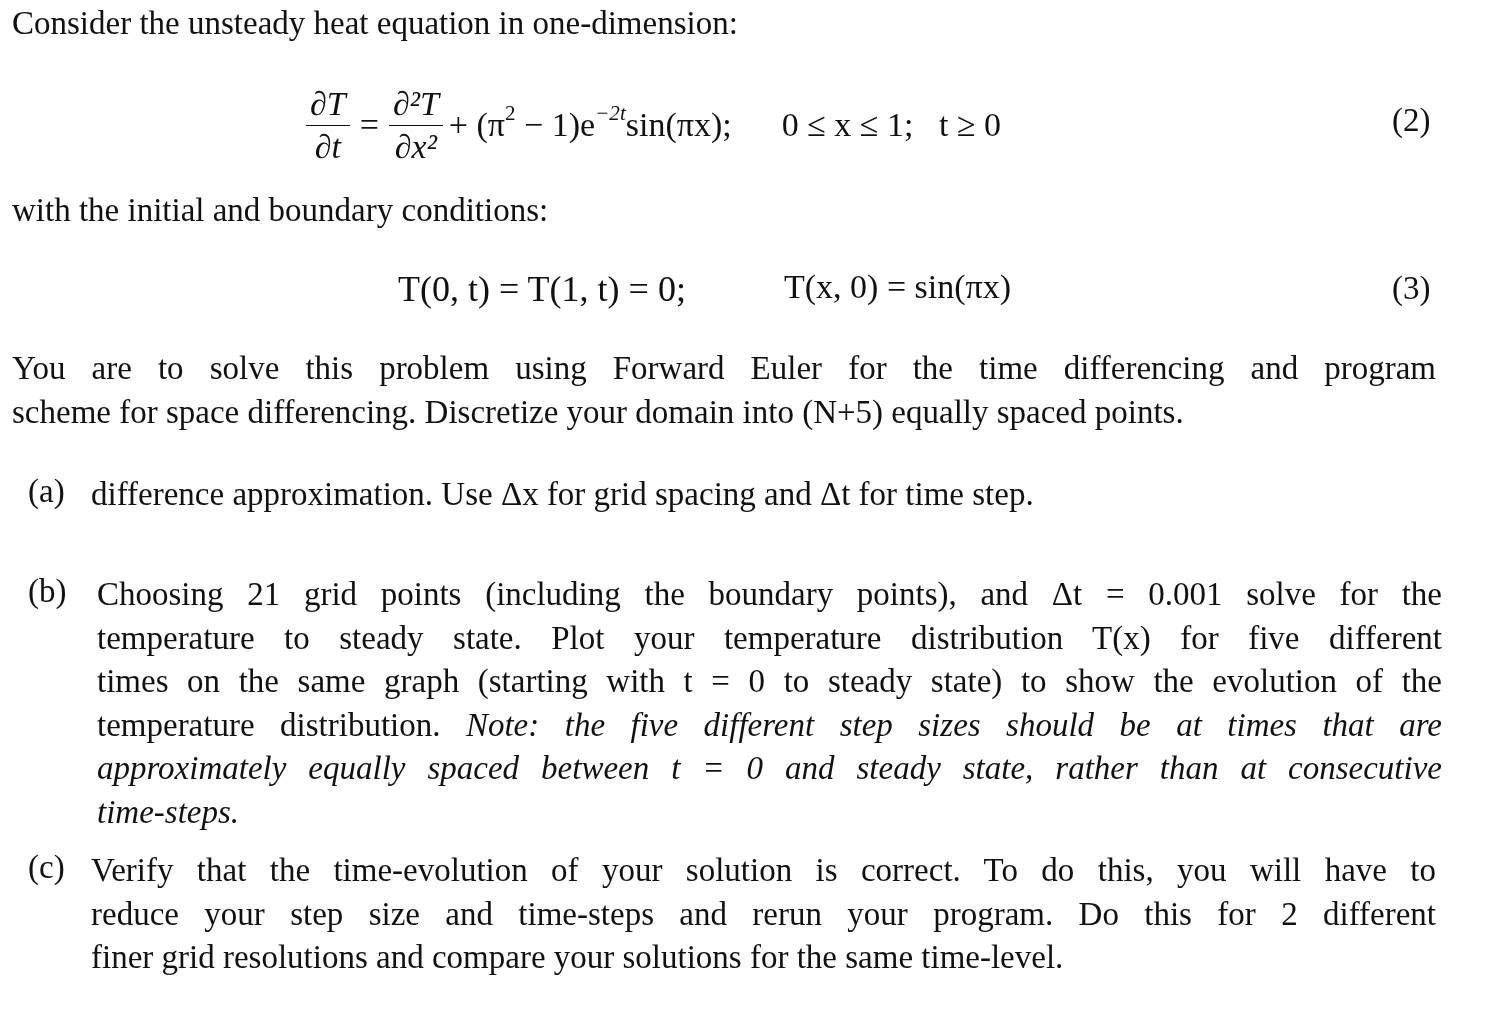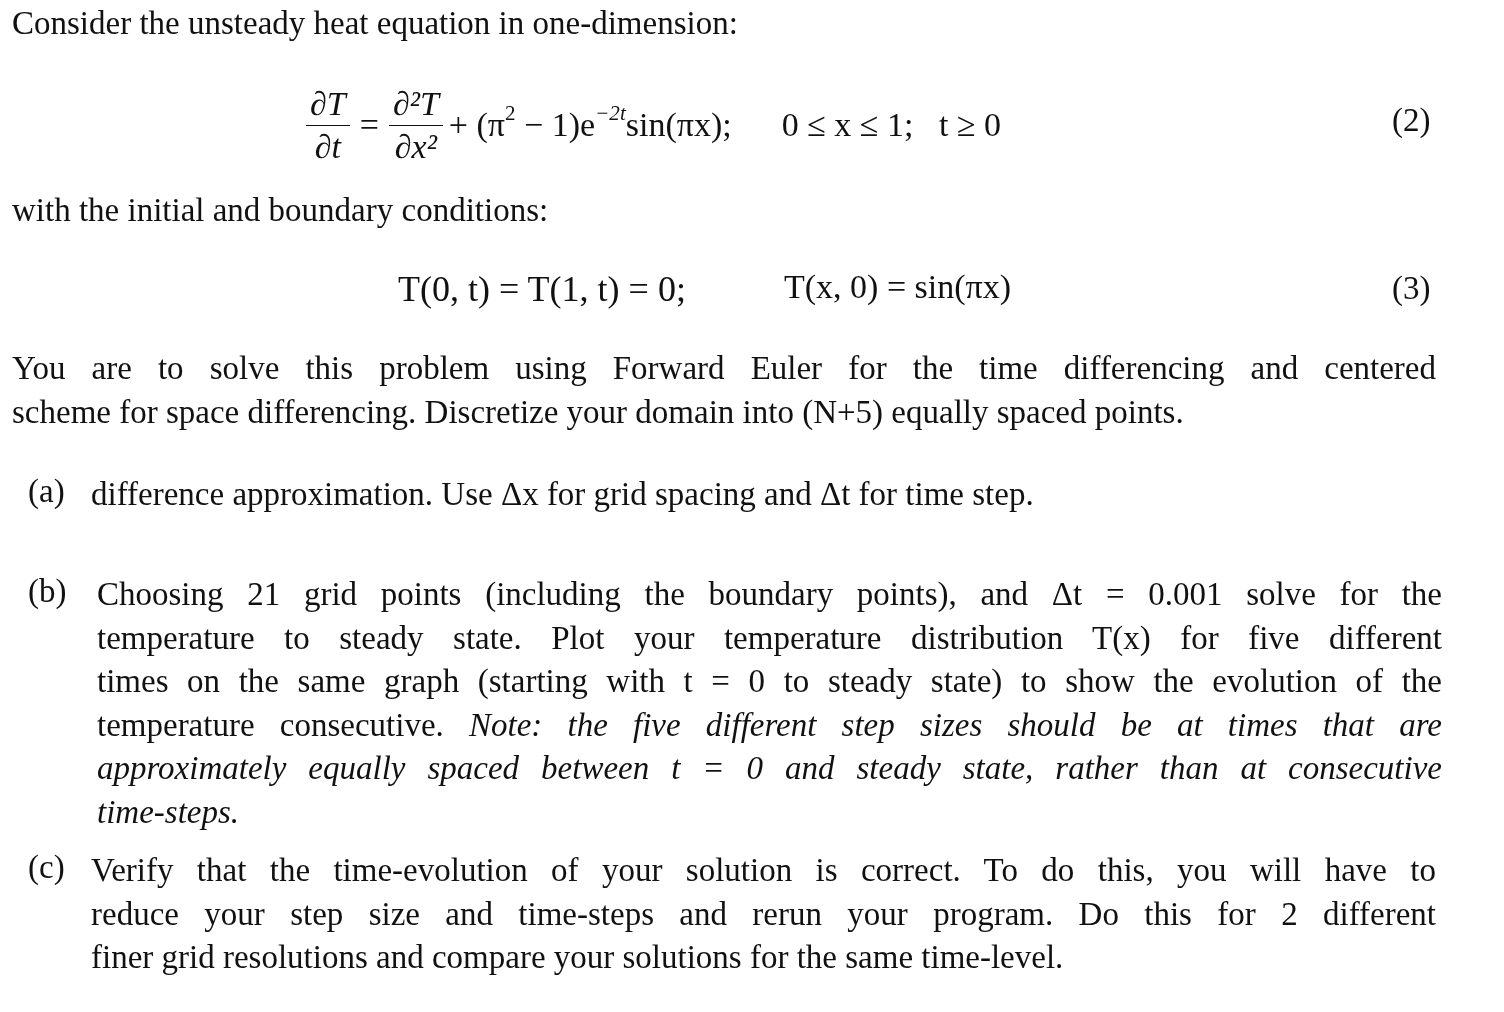--- a/index.html
+++ b/index.html
@@ -44,35 +44,35 @@
 </div>
 <div class="abs eqno" style="left:1392px; top:102px;">(2)</div>
 
 <div class="abs line" style="left:12px; top:189px;">with the initial and boundary conditions:</div>
 
 <div class="abs" style="left:398px; top:268px; font-size:36px;">T(0, t) = T(1, t) = 0;</div>
 <div class="abs" style="left:784px; top:268px; font-size:34px;">T(x, 0) = sin(πx)</div>
 <div class="abs eqno" style="left:1392px; top:270px;">(3)</div>
 
 <div class="abs item-text" style="left:12px; top:347px; width:1424px;">
-  <span class="row">You are to solve this problem using Forward Euler for the time differencing and centered</span>
+  <span class="row">You are to solve this problem using Forward Euler for the time differencing and program</span>
   <span class="row last">scheme for space differencing. Discretize your domain into (N+5) equally spaced points.</span>
 </div>
 
 <div class="abs item-label" style="left:28px; top:473px;">(a)</div>
 <div class="abs item-text" style="left:91px; top:473px;">
   <span class="row last">difference approximation. Use Δx for grid spacing and Δt for time step.</span>
 </div>
 
 <div class="abs item-label" style="left:28px; top:573px;">(b)</div>
 <div class="abs item-text" style="left:97px; top:573px;">
   <span class="row">Choosing 21 grid points (including the boundary points), and Δt = 0.001 solve for the</span>
   <span class="row">temperature to steady state. Plot your temperature distribution T(x) for five different</span>
   <span class="row">times on the same graph (starting with t = 0 to steady state) to show the evolution of the</span>
-  <span class="row"><span>temperature consecutive. </span><span class="m">Note: the five different step sizes should be at times that are</span></span>
+  <span class="row"><span>temperature distribution. </span><span class="m">Note: the five different step sizes should be at times that are</span></span>
   <span class="row m">approximately equally spaced between t = 0 and steady state, rather than at consecutive</span>
   <span class="row last m">time-steps.</span>
 </div>
 
 <div class="abs item-label" style="left:28px; top:849px;">(c)</div>
 <div class="abs item-text" style="left:91px; top:849px;">
   <span class="row">Verify that the time-evolution of your solution is correct. To do this, you will have to</span>
   <span class="row">reduce your step size and time-steps and rerun your program. Do this for 2 different</span>
   <span class="row last">finer grid resolutions and compare your solutions for the same time-level.</span>
 </div>

